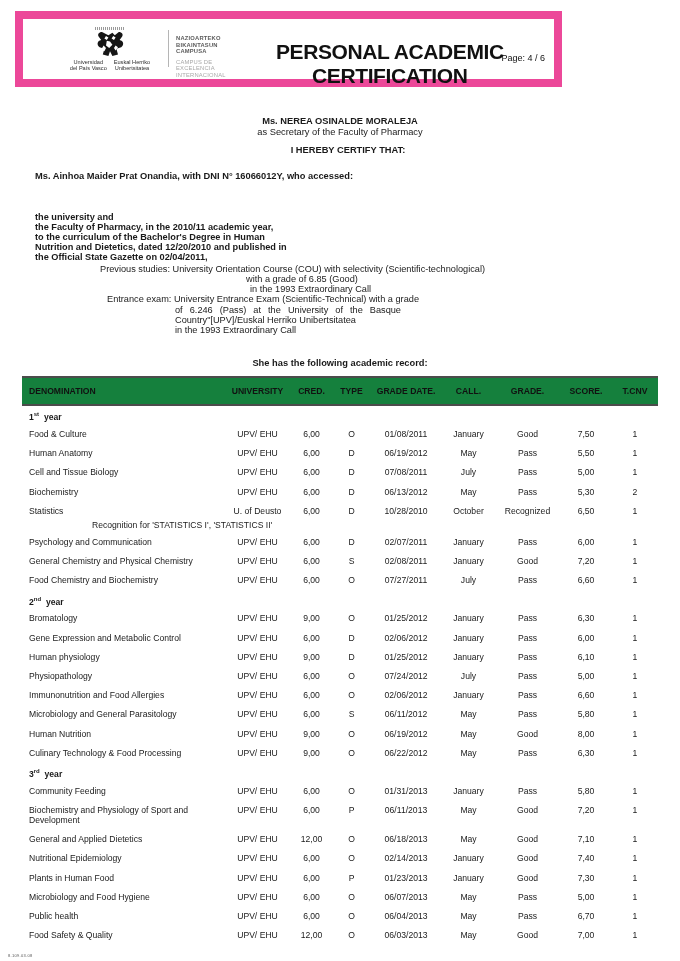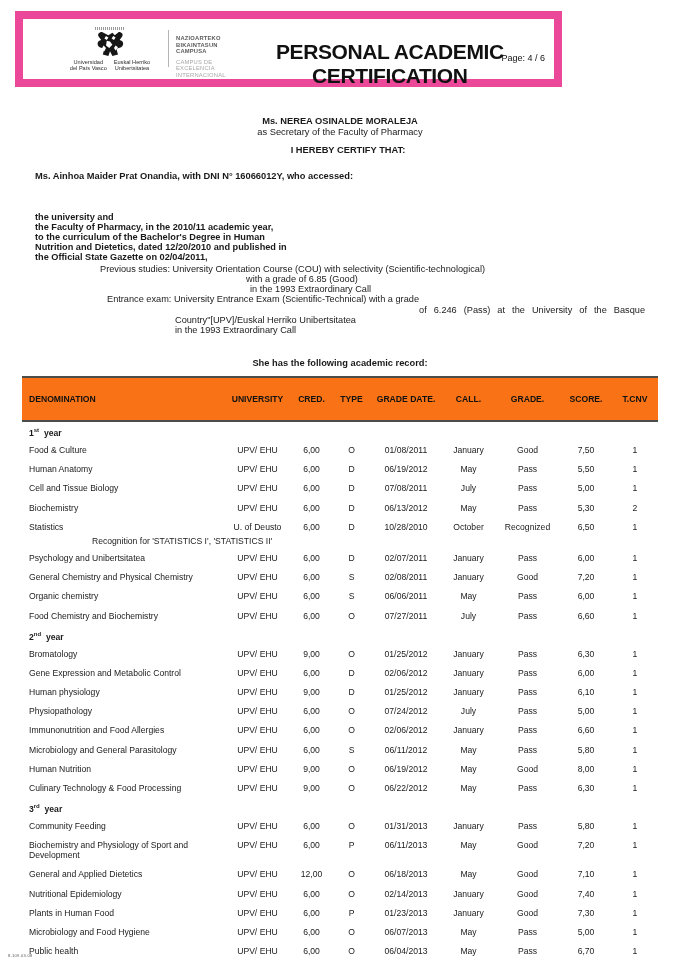--- a/index.html
+++ b/index.html
@@ -43,34 +43,34 @@
   .student-line { margin: 16px 35px 0; font-size: 9.3px; font-weight: bold; }
   .access-block { margin: 32px 35px 0; }
   .access-block div { font-size: 9.2px; line-height: 9.9px; font-weight: bold; }
   .studies-block { margin: 1px 35px 14px; }
   .studies-block div { font-size: 9.2px; line-height: 10.3px; }
   .ps-line1 { padding-left: 65px; }
   .ps-line2 { padding-left: 211px; }
   .ps-line3 { padding-left: 215px; }
   .ee-line1 { padding-left: 72px; }
   .ee-cont  { padding-left: 140px; }
-  .ee-just  { word-spacing: 4.5px; text-align: right; }
+  .ee-just  { word-spacing: 4.5px; }
 
   
   .record-intro { margin-top: 22px; font-size: 9.3px; font-weight: bold; text-align: center; }
   table.record {
     border-collapse: collapse; table-layout: fixed;
     width: 636px; margin: 8px auto 0;
   }
   table.record thead th {
-    background: #f97316;
+    background: #15803d;
     border-top: 2px solid #4c4c4c;
     border-bottom: 2px solid #4c4c4c;
     font-size: 8.6px; font-weight: bold;
-    padding: 16px 1px; text-align: center; color:#111;
+    padding: 8px 1px; text-align: center; color:#111;
   }
   table.record td { font-size: 8.6px; padding: 4.6px 1px; text-align: center; vertical-align: top; color:#1a1a1a; }
   table.record .denom { text-align: left; padding-left: 7px; }
   table.record tr.year-row td { font-weight: bold; padding: 6px 1px 2px 7px; }
   table.record tr.year-row sup { font-size: 6px; }
   table.record td.note { text-align: left; padding: 0 0 2px 70px; }
   .form-code { position: absolute; left: 8px; bottom: 3px; font-size: 4px; color: #555; letter-spacing: .3px; }
 </style>
 </head>
 <body>
@@ -223,21 +223,21 @@
           <td>10/28/2010</td>
           <td>October</td>
           <td>Recognized</td>
           <td>6,50</td>
           <td>1</td>
         </tr>
         <tr>
           <td colspan="9" class="note">Recognition for 'STATISTICS I', 'STATISTICS II'</td>
         </tr>
         <tr>
-          <td class="denom">Psychology and Unibertsitatea</td>
+          <td class="denom">Psychology and Communication</td>
           <td>UPV/ EHU</td>
           <td>6,00</td>
           <td>D</td>
           <td>02/07/2011</td>
           <td>January</td>
           <td>Pass</td>
           <td>6,00</td>
           <td>1</td>
         </tr>
         <tr>
@@ -245,31 +245,20 @@
           <td>UPV/ EHU</td>
           <td>6,00</td>
           <td>S</td>
           <td>02/08/2011</td>
           <td>January</td>
           <td>Good</td>
           <td>7,20</td>
           <td>1</td>
         </tr>
         <tr>
-          <td class="denom">Organic chemistry</td>
-          <td>UPV/ EHU</td>
-          <td>6,00</td>
-          <td>S</td>
-          <td>06/06/2011</td>
-          <td>May</td>
-          <td>Pass</td>
-          <td>6,00</td>
-          <td>1</td>
-        </tr>
-        <tr>
           <td class="denom">Food Chemistry and Biochemistry</td>
           <td>UPV/ EHU</td>
           <td>6,00</td>
           <td>O</td>
           <td>07/27/2011</td>
           <td>July</td>
           <td>Pass</td>
           <td>6,60</td>
           <td>1</td>
         </tr>

